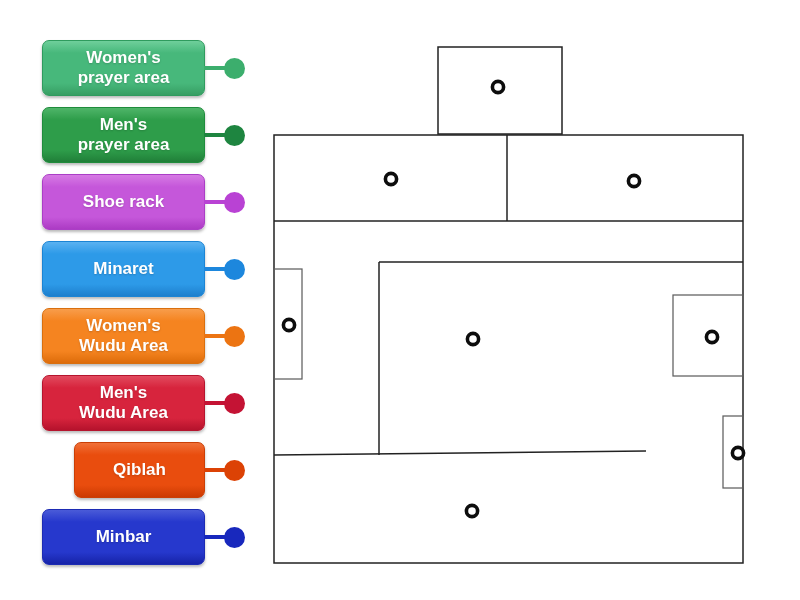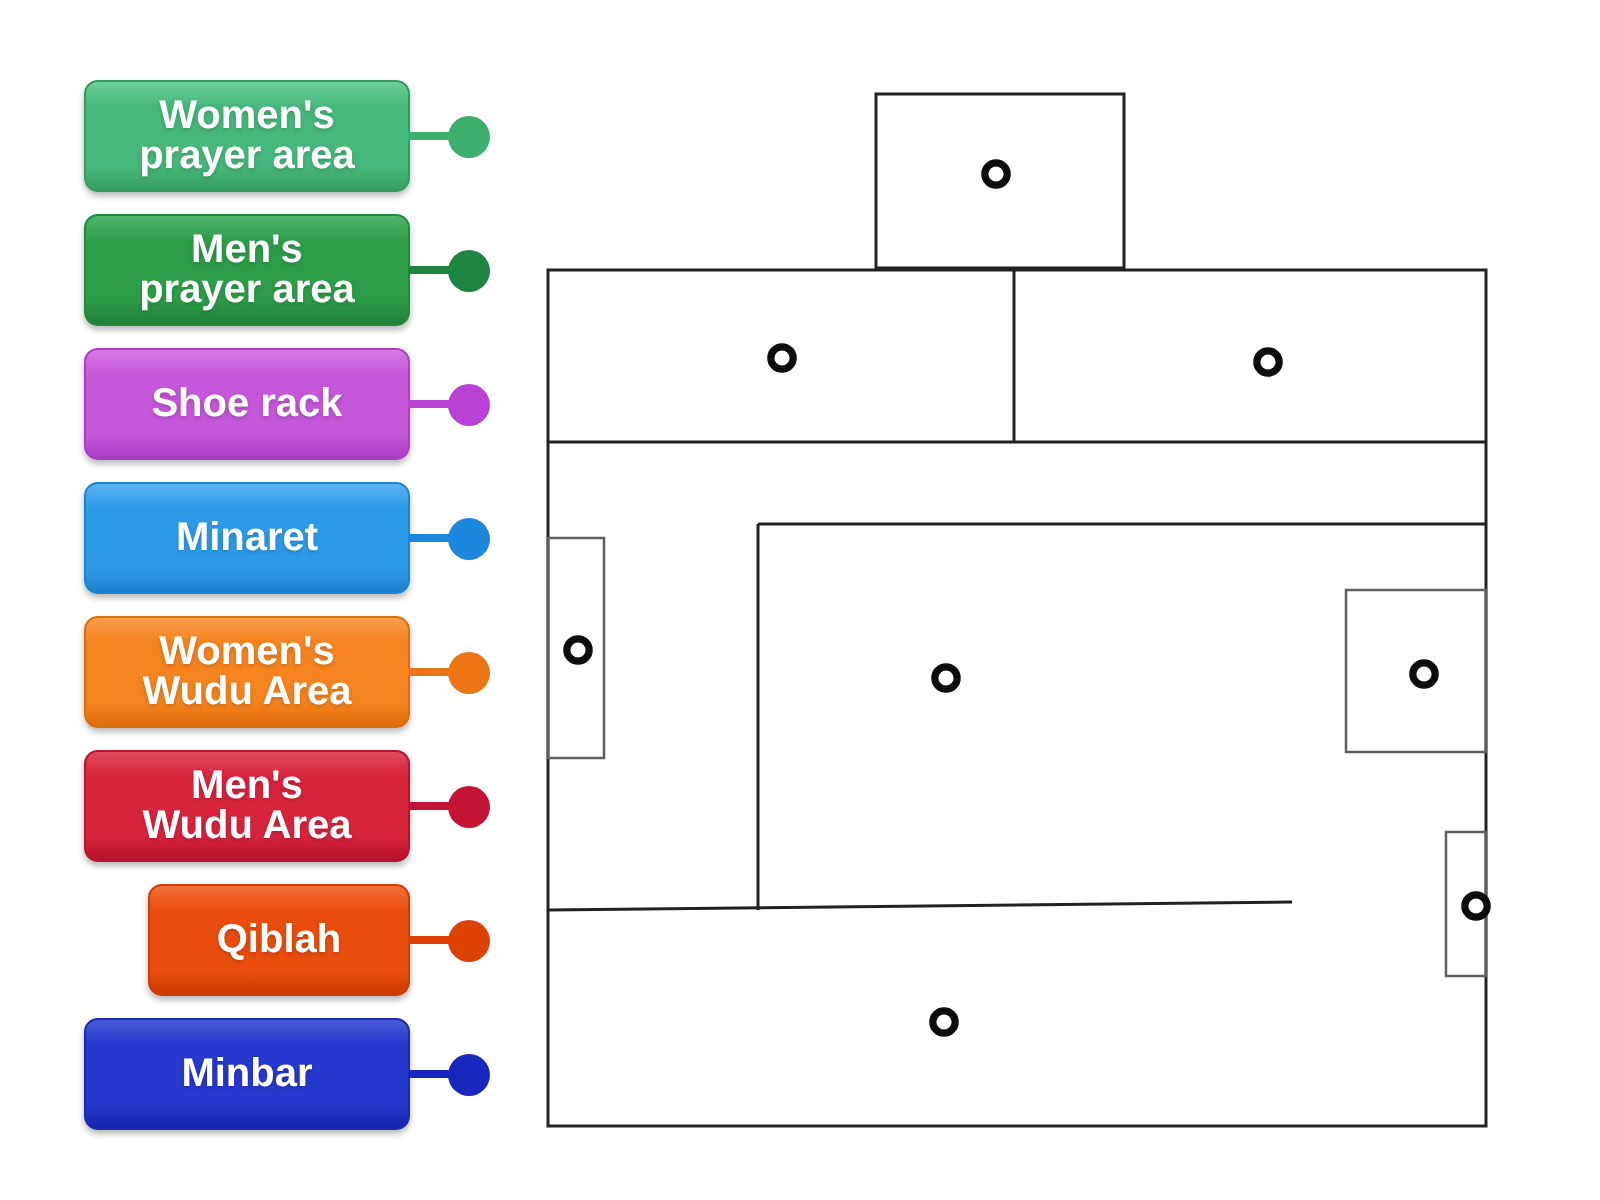--- a/index.html
+++ b/index.html
@@ -8,21 +8,21 @@
     font-family:"Liberation Sans",sans-serif;
   }
   .labels{
     position:absolute;left:42px;top:40px;width:163px;
     display:flex;flex-direction:column;gap:11px;
   }
   .label-card{
     position:relative;height:56px;box-sizing:border-box;
     border:1px solid transparent;border-radius:7px;
     display:flex;align-items:center;justify-content:center;text-align:center;
-    color:#ffffff;font-weight:bold;font-size:20px;line-height:20px;
+    color:#ffffff;font-weight:bold;font-size:17px;line-height:20px;
     box-shadow:0 2px 3px rgba(0,0,0,0.28);
     text-shadow:0 1px 2px rgba(0,0,0,0.18);
     cursor:grab;
   }
   .pin-stem{
     position:absolute;left:100%;top:50%;margin-top:-2px;
     width:24px;height:4px;
   }
   .pin-dot{
     position:absolute;left:100%;margin-left:20px;top:50%;margin-top:-10.5px;

